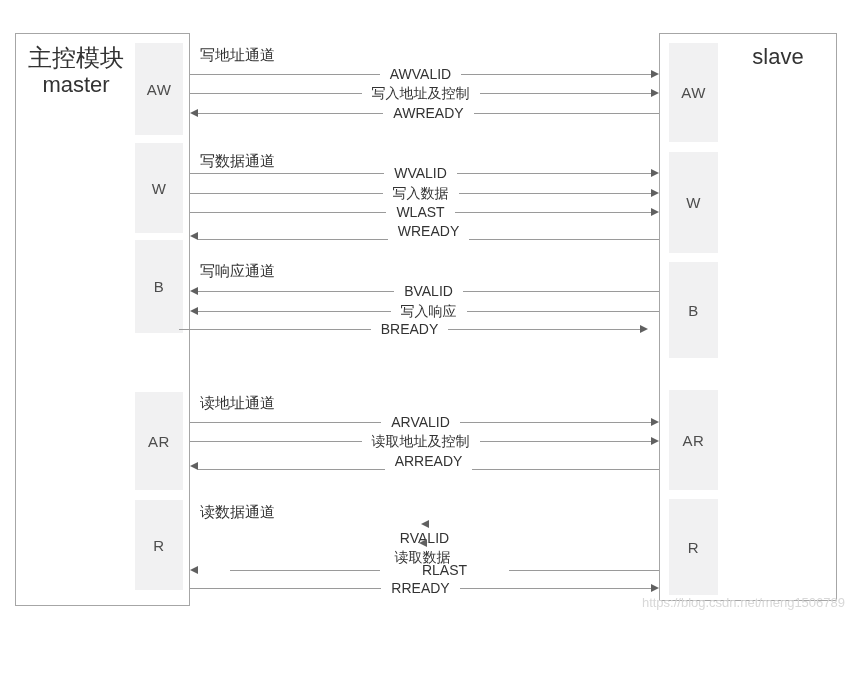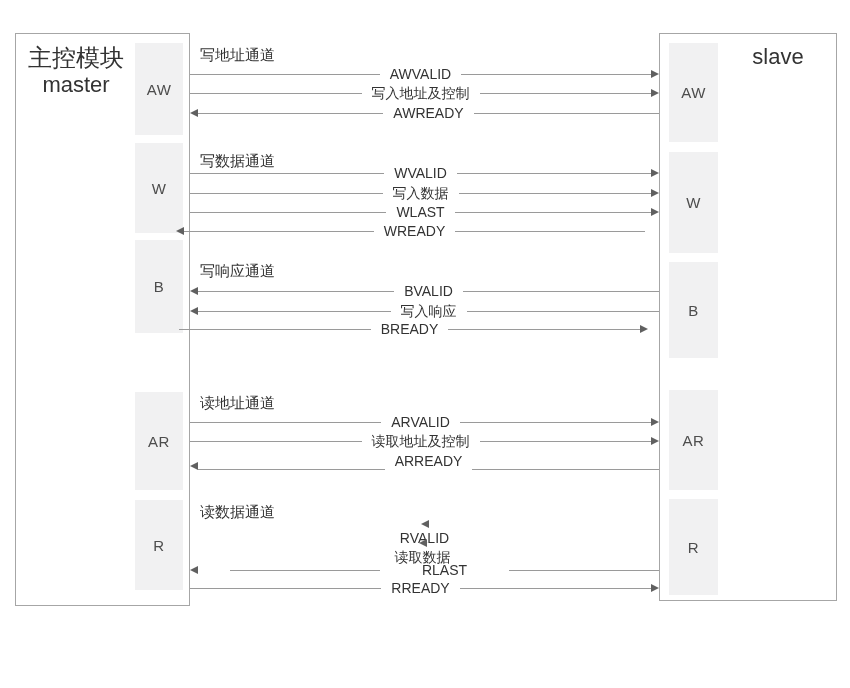--- a/index.html
+++ b/index.html
@@ -98,21 +98,21 @@
         <div class="sig-label">写入数据</div>
         <div class="seg"></div>
         <div class="arr-r"></div>
       </div>
       <div class="sig-row" style="left: 190px; top: 203px; width: 469px;">
         <div class="seg"></div>
         <div class="sig-label">WLAST</div>
         <div class="seg"></div>
         <div class="arr-r"></div>
       </div>
-      <div class="sig-row" style="left: 176px; top: 222px; width: 469px;">
+      <div class="sig-row" style="left: 190px; top: 222px; width: 469px; align-items: flex-end;">
         <div class="arr-l"></div>
         <div class="seg"></div>
         <div class="sig-label">WREADY</div>
         <div class="seg"></div>
       </div>
       <div class="chan-box" style="left: 135px; top: 240px; width: 48px; height: 93px;">B</div>
       <div class="chan-box" style="left: 669px; top: 262px; width: 49px; height: 96px;">B</div>
       <div class="section-label" style="left: 200px; top: 262px;">写响应通道</div>
       <div class="sig-row" style="left: 190px; top: 282px; width: 469px;">
         <div class="arr-l"></div>
@@ -175,13 +175,14 @@
         <div class="seg"></div>
       </div>
       <div class="sig-row" style="left: 190px; top: 579px; width: 469px;">
         <div class="seg"></div>
         <div class="sig-label">RREADY</div>
         <div class="seg"></div>
         <div class="arr-r"></div>
       </div>
     </div>
 
+  <div class="watermark" style="right:5px; top:595px;">https://blog.csdn.net/meng1506789</div>
 </div>
 
 </body></html>

